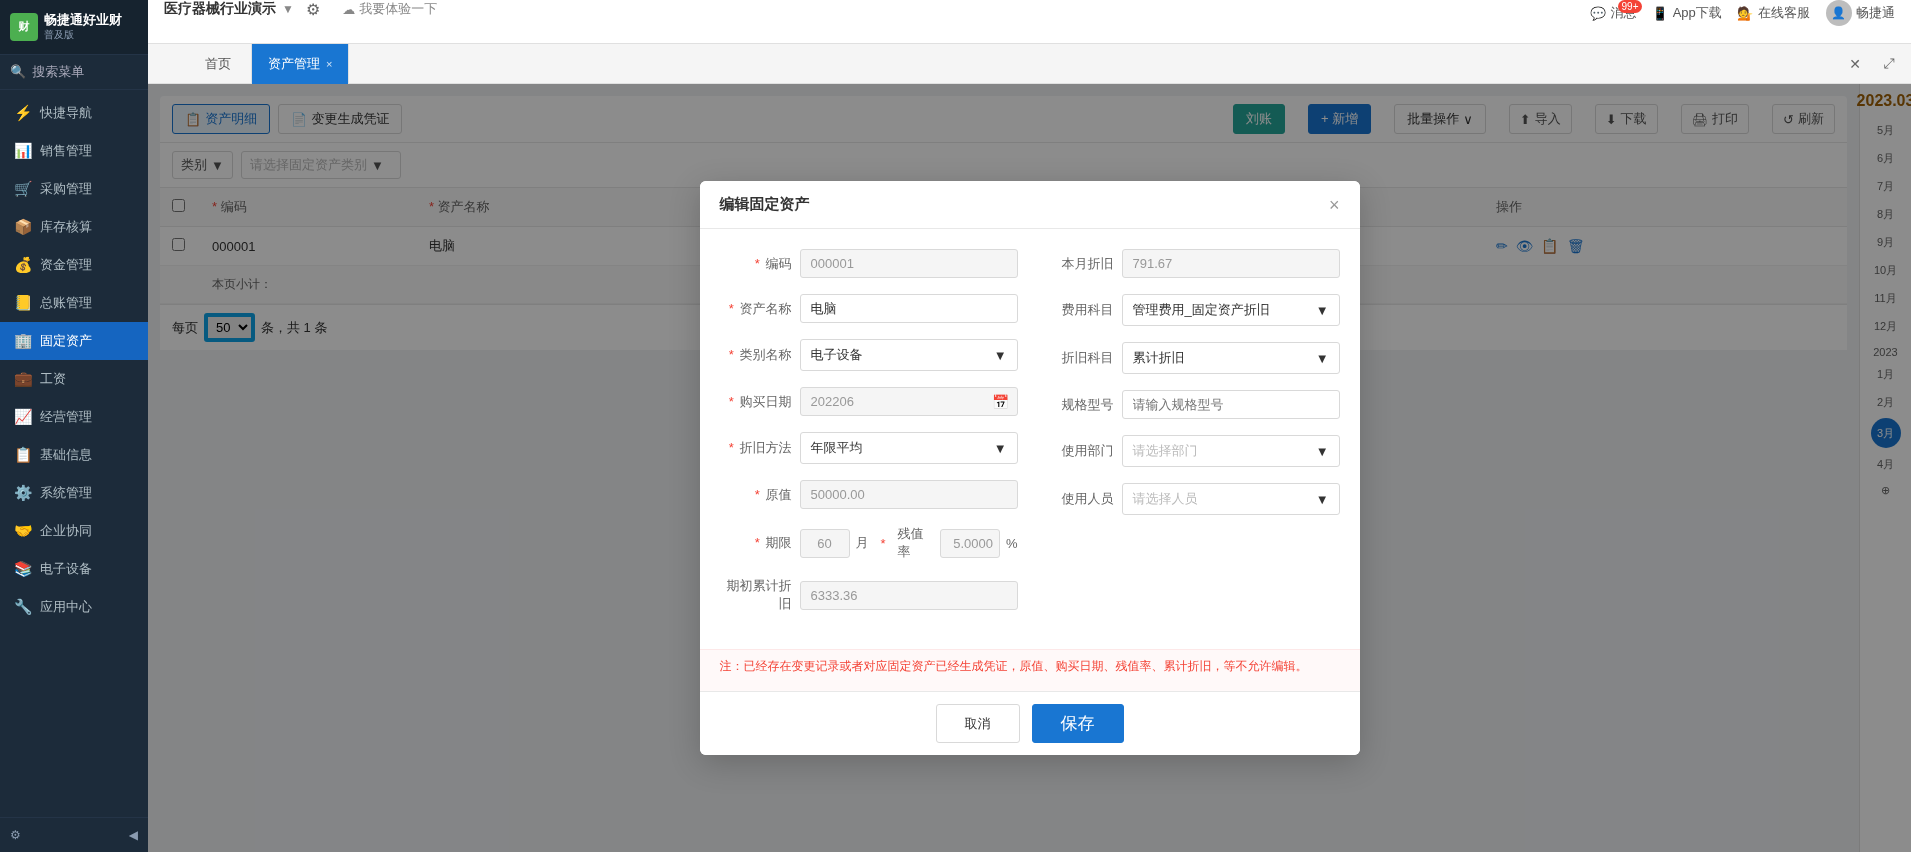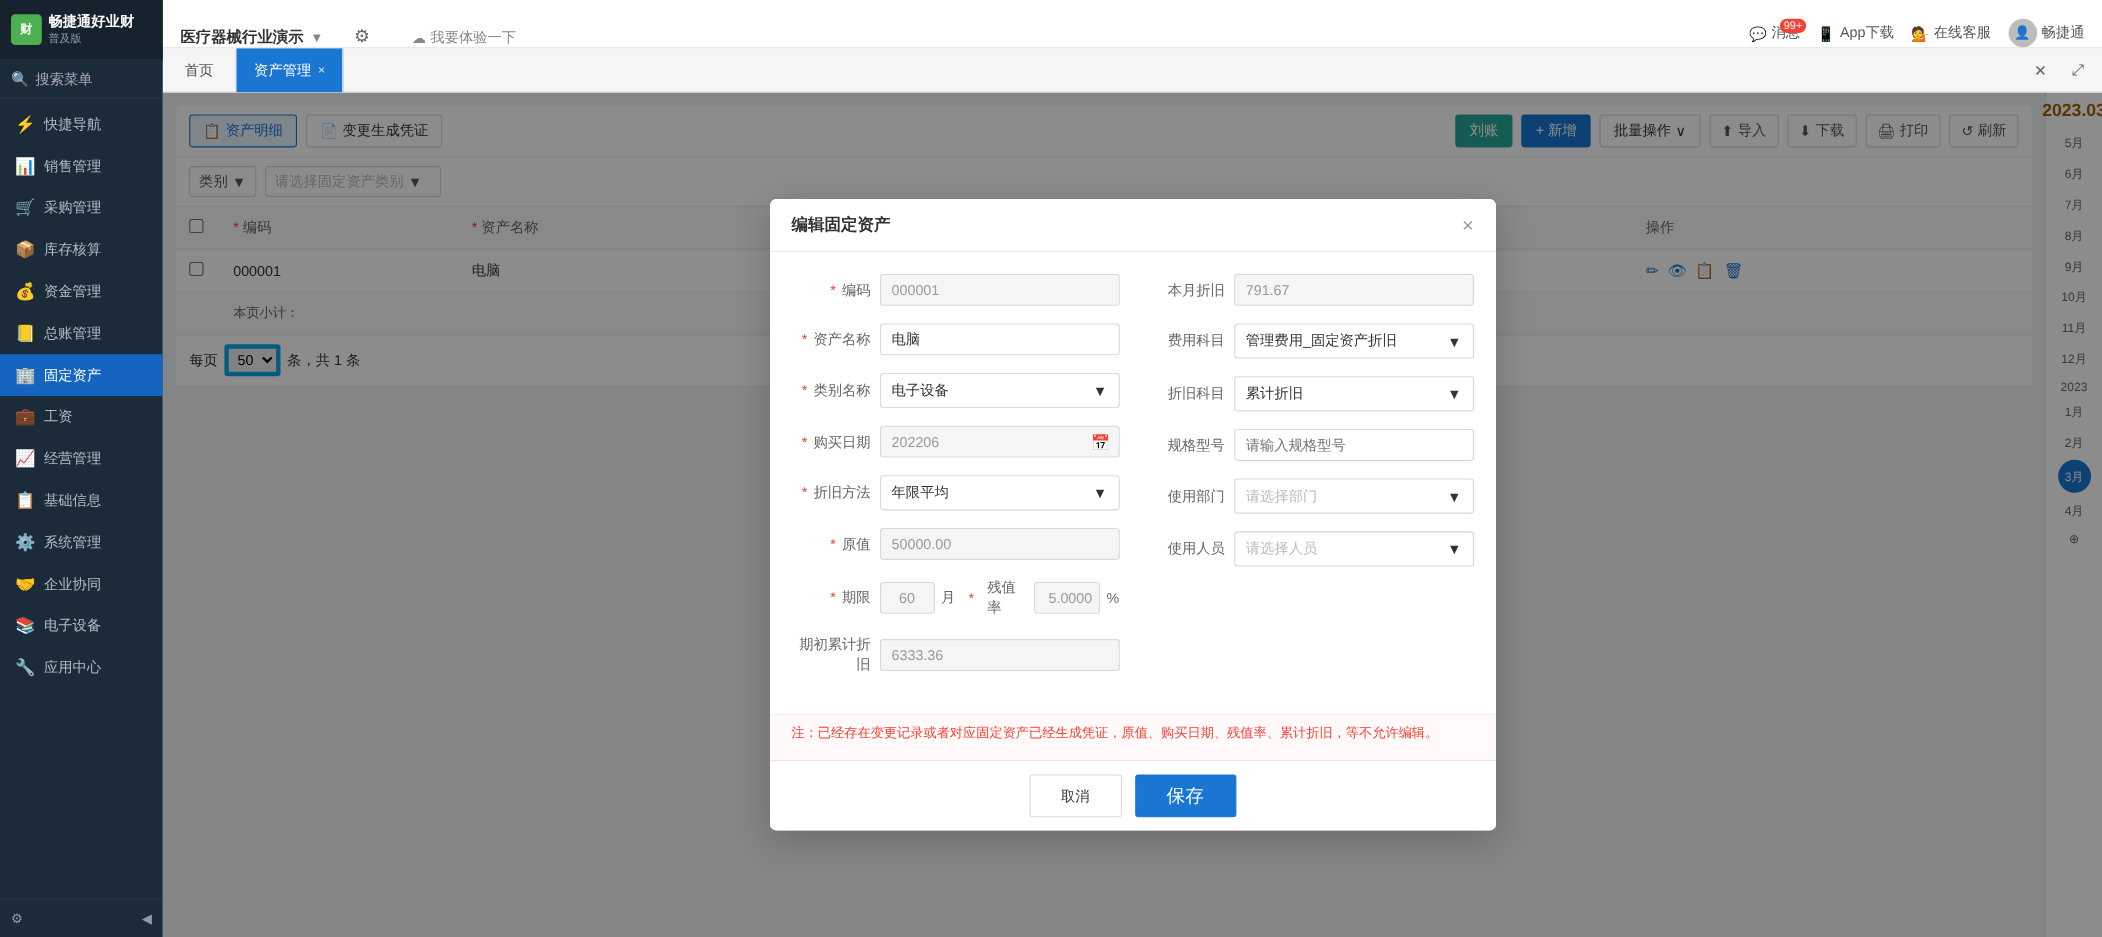--- a/index.html
+++ b/index.html
@@ -18,54 +18,54 @@
     .sidebar-nav { flex: 1; overflow-y: auto; padding: 4px 0; }
     .sidebar-item { display: flex; align-items: center; gap: 8px; padding: 10px 14px; cursor: pointer; color: #b0bec5; transition: background 0.2s; font-size: 13px; }
     .sidebar-item.active { background: #1565c0; color: #fff; }
     .sidebar-item .icon { width: 18px; text-align: center; font-size: 15px; }
     .sidebar-bottom { padding: 10px; border-top: 1px solid #243447; display: flex; gap: 10px; align-items: center; color: #8a9bb0; font-size: 12px; }
 
     
     .main { flex: 1; display: flex; flex-direction: column; overflow: hidden; }
 
     
-    .topbar { height: 44px; background: #fff; border-bottom: 1px solid #e0e0e0; display: flex; align-items: flex-end; padding: 0 16px; gap: 28px; flex-shrink: 0; }
+    .topbar { height: 44px; background: #fff; border-bottom: 1px solid #e0e0e0; display: flex; align-items: flex-start; padding: 0 16px; gap: 12px; flex-shrink: 0; }
     .topbar-title { font-size: 14px; color: #333; font-weight: bold; display: flex; align-items: center; gap: 6px; }
     .topbar-dropdown { color: #888; font-size: 12px; cursor: pointer; }
     .topbar-settings { color: #666; cursor: pointer; font-size: 16px; }
     .topbar-experience { display: flex; align-items: center; gap: 4px; color: #888; font-size: 13px; margin-left: 10px; }
     .topbar-right { margin-left: auto; display: flex; align-items: center; gap: 16px; }
     .topbar-msg { position: relative; display: flex; align-items: center; gap: 4px; color: #555; font-size: 13px; cursor: pointer; }
     .badge { background: #f44336; color: white; font-size: 10px; padding: 1px 4px; border-radius: 8px; position: absolute; top: -4px; right: -6px; }
     .topbar-app { display: flex; align-items: center; gap: 4px; color: #555; font-size: 13px; cursor: pointer; }
     .topbar-service { display: flex; align-items: center; gap: 4px; color: #555; font-size: 13px; cursor: pointer; }
     .topbar-user { display: flex; align-items: center; gap: 4px; color: #555; font-size: 13px; cursor: pointer; }
     .user-avatar { width: 26px; height: 26px; background: #bdbdbd; border-radius: 50%; display: flex; align-items: center; justify-content: center; color: white; font-size: 12px; }
 
     
     .tabbar { height: 40px; background: #f5f5f5; border-bottom: 1px solid #e0e0e0; display: flex; align-items: center; padding: 0 0 0 0; flex-shrink: 0; }
     .tab { height: 40px; display: flex; align-items: center; padding: 0 16px; cursor: pointer; font-size: 13px; color: #555; border-right: 1px solid #e0e0e0; gap: 6px; }
     .tab.active { background: #1976d2; color: white; }
     .tab-close { font-size: 11px; cursor: pointer; color: inherit; opacity: 0.8; }
-    .tab-home { padding: 0 20px; }
+    .tab-home { padding: 0 20px; margin-left: 37px; }
     .tab-actions { margin-left: auto; display: flex; align-items: center; padding-right: 8px; gap: 6px; }
     .tab-action-btn { width: 28px; height: 28px; display: flex; align-items: center; justify-content: center; cursor: pointer; color: #666; font-size: 14px; }
 
     
     .content { flex: 1; overflow: hidden; position: relative; background: #f0f2f5; display: flex; }
 
     
     .page { flex: 1; padding: 12px; overflow: auto; }
 
     
     .toolbar { background: #fff; border-radius: 4px 4px 0 0; border-bottom: 1px solid #e8e8e8; padding: 8px 12px; display: flex; align-items: center; gap: 8px; flex-wrap: wrap; }
     .toolbar-btn { padding: 5px 12px; border: 1px solid #d9d9d9; border-radius: 3px; background: #fff; cursor: pointer; font-size: 13px; color: #333; display: flex; align-items: center; gap: 4px; }
     .toolbar-btn.active { background: #e8f4fe; border-color: #1976d2; color: #1976d2; }
     .toolbar-btn-primary { background: #1976d2; color: white; border-color: #1976d2; }
-    .toolbar-right { margin-left: auto; display: flex; align-items: flex-start; gap: 8px; }
+    .toolbar-right { margin-left: auto; display: flex; align-items: flex-start; gap: 23px; }
     .toolbar-icon-btn { padding: 5px 10px; border: 1px solid #d9d9d9; border-radius: 3px; background: #fff; cursor: pointer; font-size: 13px; color: #555; display: flex; align-items: center; gap: 4px; }
 
     
     .filter-bar { background: #fff; padding: 8px 12px; border-bottom: 1px solid #e8e8e8; display: flex; align-items: center; gap: 8px; }
     .filter-select { padding: 4px 8px; border: 1px solid #d9d9d9; border-radius: 3px; background: #fff; font-size: 13px; color: #555; display: flex; align-items: center; gap: 4px; cursor: pointer; }
     .filter-select-wide { min-width: 160px; }
 
     
     .table-container { background: #fff; overflow: auto; }
     table { width: 100%; border-collapse: collapse; font-size: 13px; }

